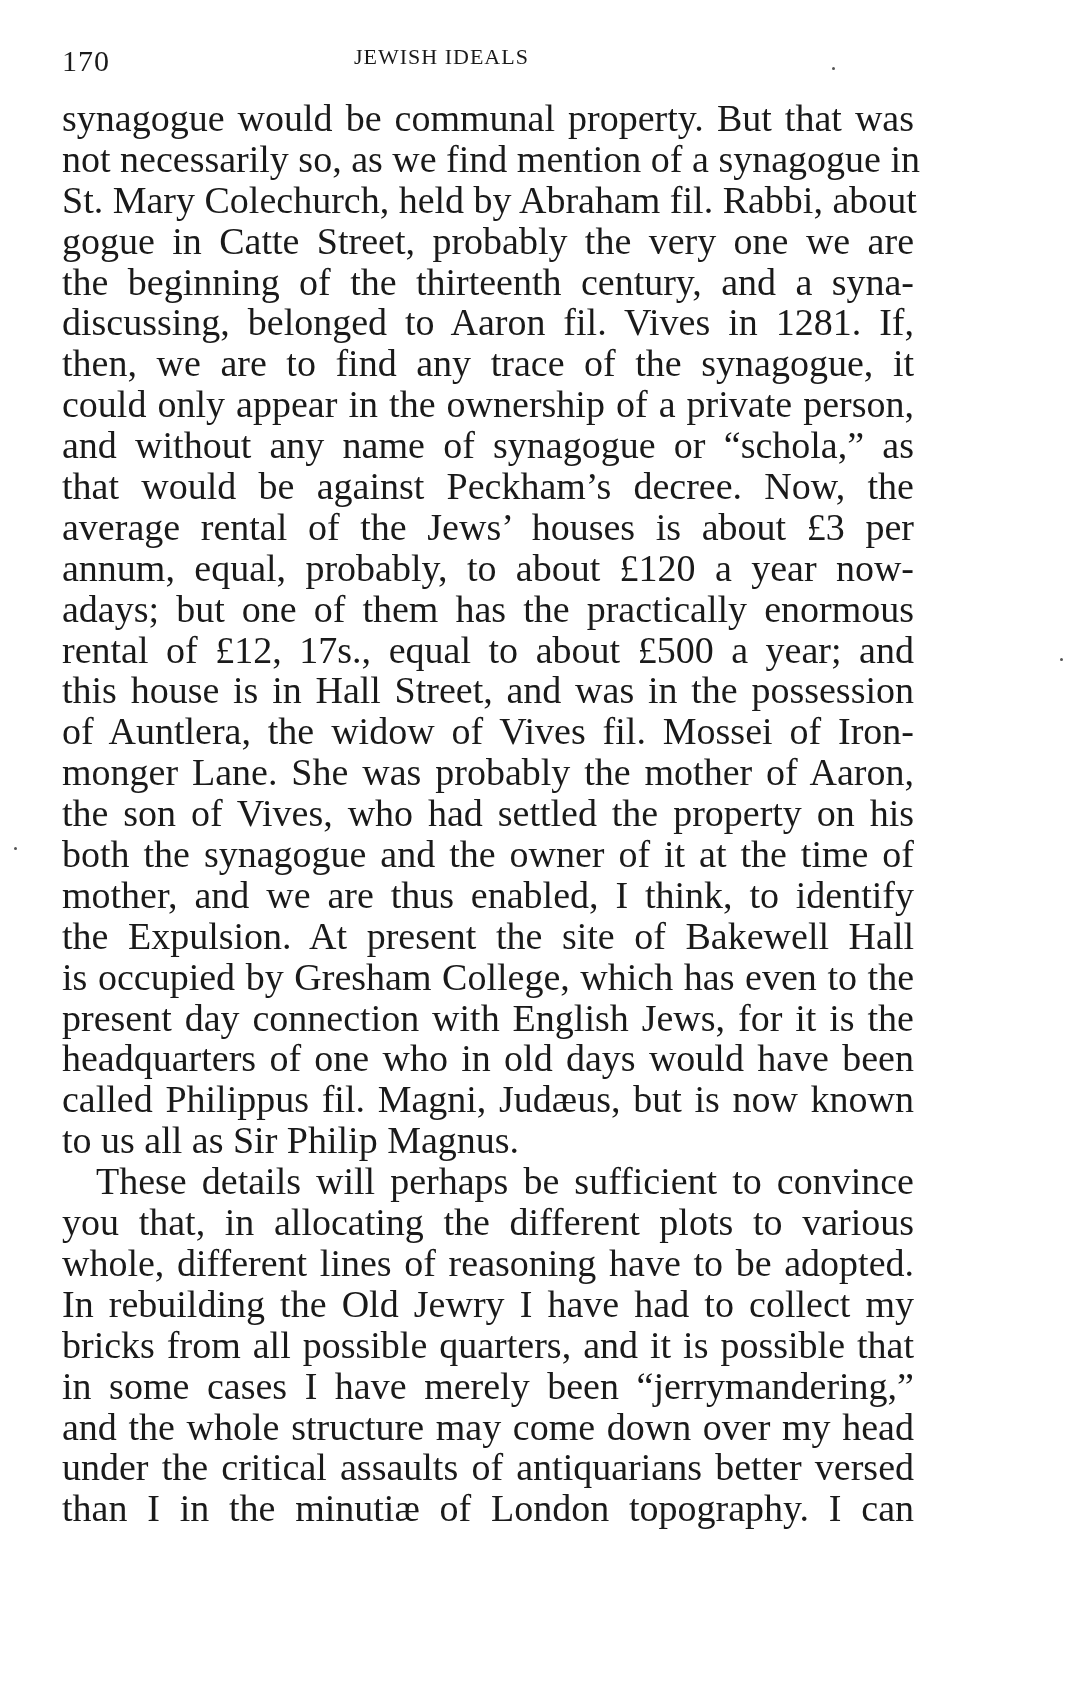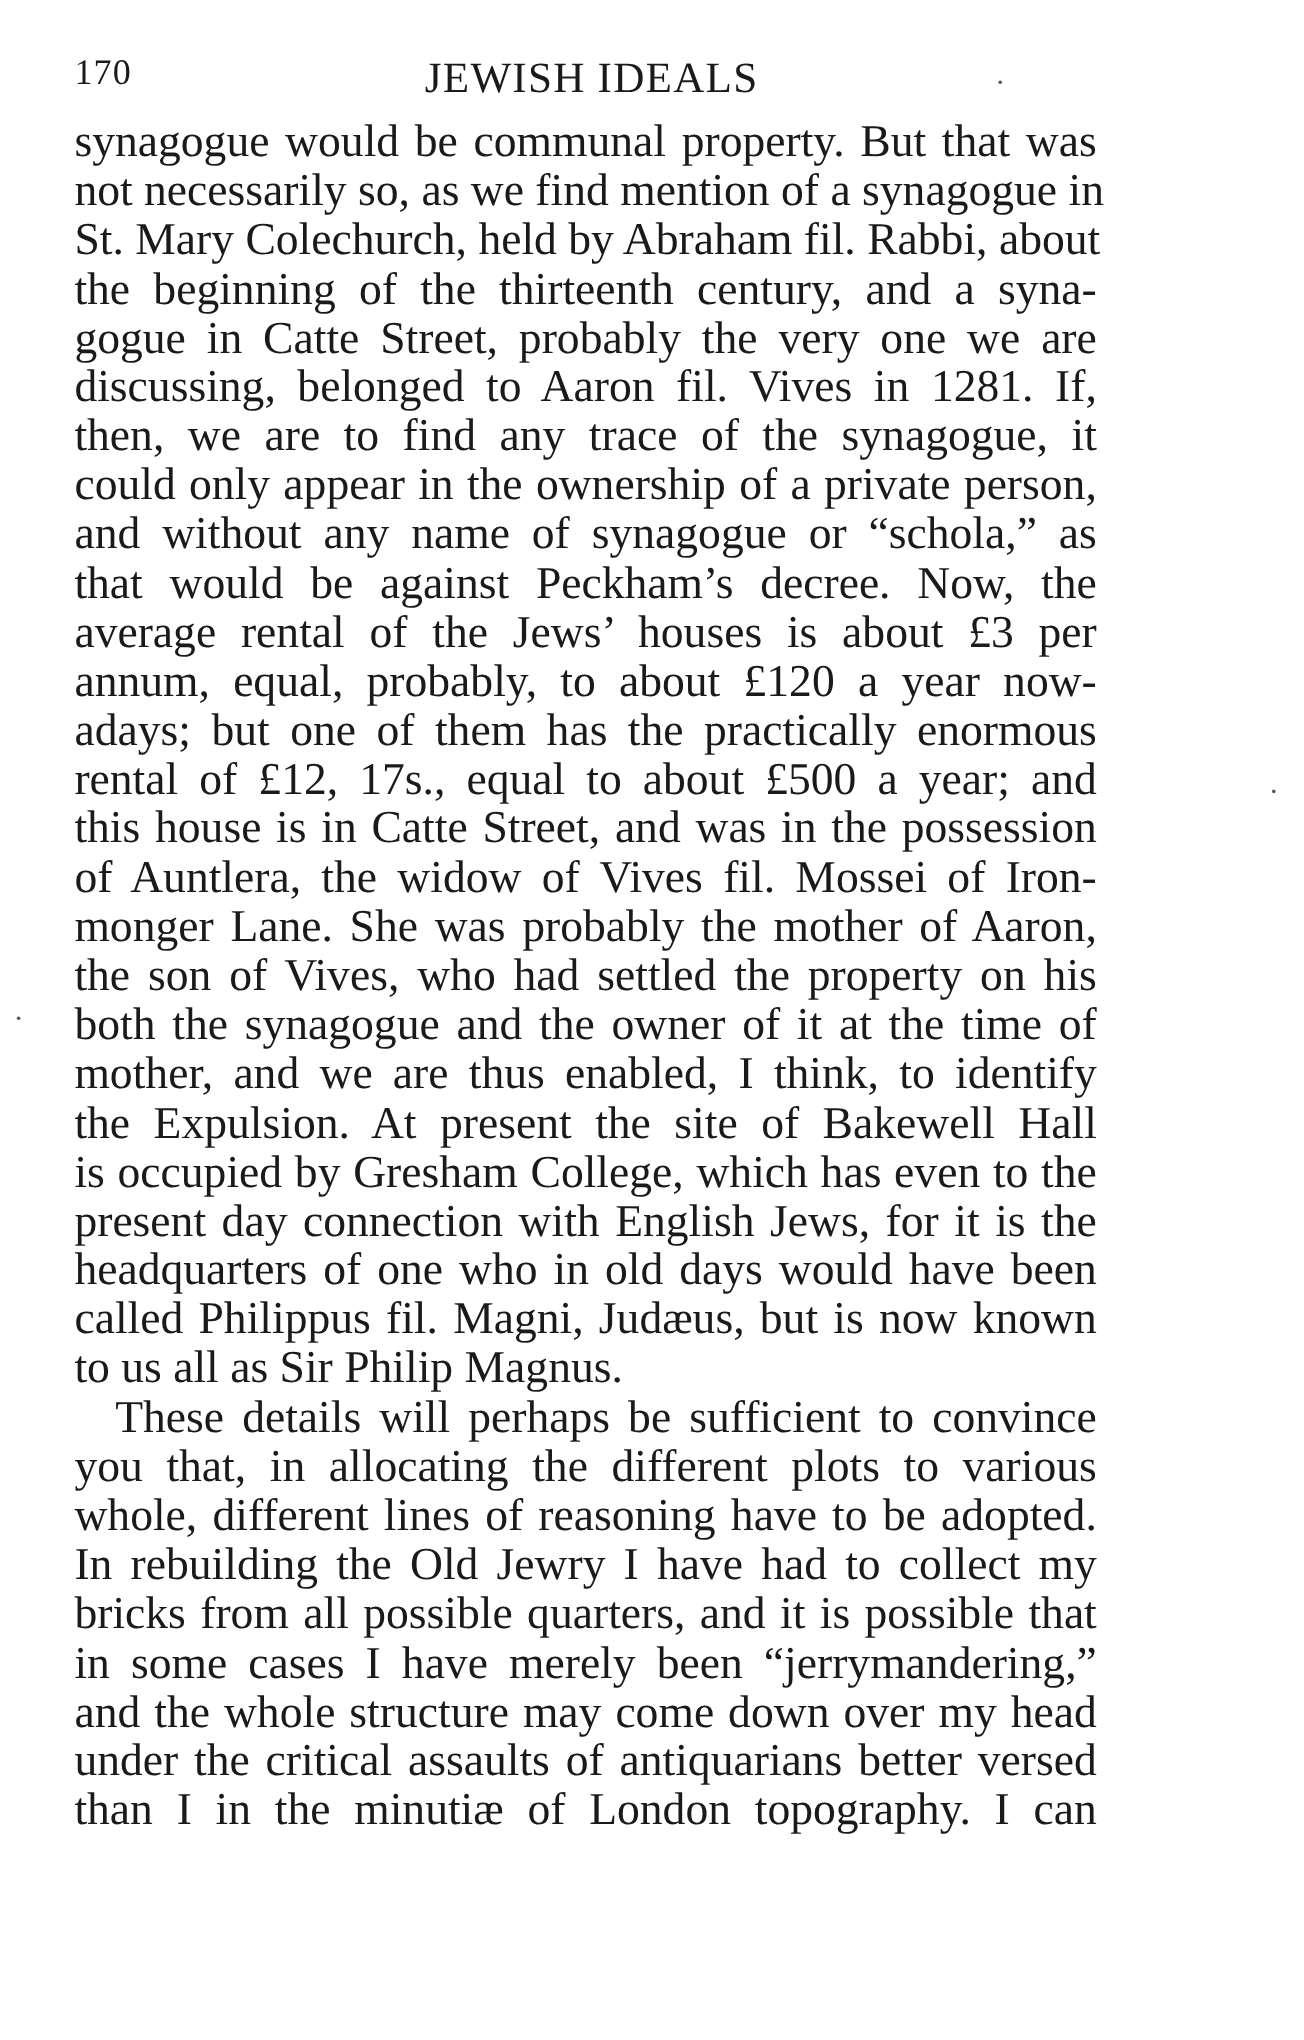--- a/index.html
+++ b/index.html
@@ -10,21 +10,21 @@
     }
     .page { position: absolute; left: 0; top: 0; width: 1087px; height: 1700px; }
     .header {
       position: absolute; top: 44px; left: 62px; width: 850px; height: 40px;
       font-family: "Liberation Serif", serif;
     }
     .page-number {
       position: absolute; left: 0; top: 0; font-size: 30px; letter-spacing: 1px;
     }
     .running-title {
-      position: absolute; left: 292px; top: 0; font-size: 36px; letter-spacing: 1px;
+      position: absolute; left: 292px; top: 0; font-size: 22px; letter-spacing: 1px;
     }
     .body-text {
       position: absolute; left: 62px; top: 98px; width: 852px;
       font-family: "Liberation Serif", serif;
       font-size: 38px; line-height: 40.9px;
     }
     .line {
       display: block; white-space: nowrap; text-align: justify;
       text-align-last: justify; height: 40.9px;
     }
@@ -39,32 +39,32 @@
   <div class="header">
     <span class="page-number">170</span>
     <span class="running-title">JEWISH IDEALS</span>
   </div>
 
   <div class="body-text">
     <div>
       <span class="line">synagogue would be communal property.  But that was</span>
       <span class="line">not necessarily so, as we find mention of a synagogue in</span>
       <span class="line">St. Mary Colechurch, held by Abraham fil. Rabbi, about</span>
+      <span class="line">gogue in Catte Street, probably the very one we are</span>
       <span class="line">the beginning of the thirteenth century, and a syna-</span>
-      <span class="line">gogue in Catte Street, probably the very one we are</span>
       <span class="line">discussing, belonged to Aaron fil. Vives in 1281.  If,</span>
       <span class="line">then, we are to find any trace of the synagogue, it</span>
       <span class="line">could only appear in the ownership of a private person,</span>
       <span class="line">and without any name of synagogue or “schola,” as</span>
       <span class="line">that would be against Peckham’s decree.  Now, the</span>
       <span class="line">average rental of the Jews’ houses is about £3 per</span>
       <span class="line">annum, equal, probably, to about £120 a year now-</span>
       <span class="line">adays; but one of them has the practically enormous</span>
       <span class="line">rental of £12, 17s., equal to about £500 a year; and</span>
-      <span class="line">this house is in Catte Street, and was in the possession</span>
+      <span class="line">this house is in Hall Street, and was in the possession</span>
       <span class="line">of Auntlera, the widow of Vives fil. Mossei of Iron-</span>
       <span class="line">monger Lane.  She was probably the mother of Aaron,</span>
       <span class="line">the son of Vives, who had settled the property on his</span>
       <span class="line">both the synagogue and the owner of it at the time of</span>
       <span class="line">mother, and we are thus enabled, I think, to identify</span>
       <span class="line">the Expulsion.  At present the site of Bakewell Hall</span>
       <span class="line">is occupied by Gresham College, which has even to the</span>
       <span class="line">present day connection with English Jews, for it is the</span>
       <span class="line">headquarters of one who in old days would have been</span>
       <span class="line">called Philippus fil. Magni, Judæus, but is now known</span>

